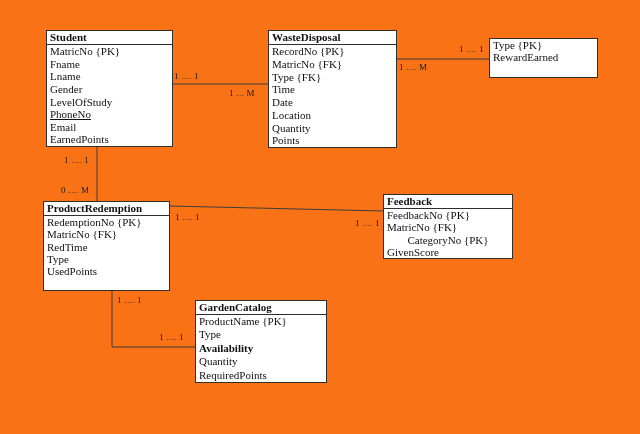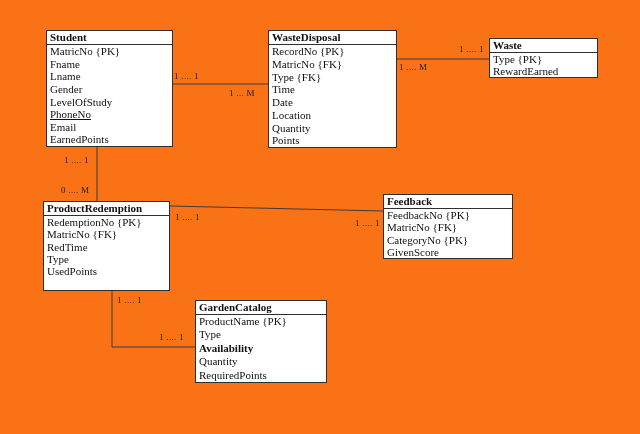--- a/index.html
+++ b/index.html
@@ -83,42 +83,41 @@
           <div class="attr-row" style="height: 12.75px; line-height: 12.75px;">MatricNo {FK}</div>
           <div class="attr-row" style="height: 12.75px; line-height: 12.75px;">Type {FK}</div>
           <div class="attr-row" style="height: 12.75px; line-height: 12.75px;">Time</div>
           <div class="attr-row" style="height: 12.75px; line-height: 12.75px;">Date</div>
           <div class="attr-row" style="height: 12.75px; line-height: 12.75px;">Location</div>
           <div class="attr-row" style="height: 12.75px; line-height: 12.75px;">Quantity</div>
           <div class="attr-row" style="height: 12.75px; line-height: 12.75px;">Points</div>
         </div>
   </div>
       <div class="entity" style="left: 489px; top: 38px; width: 109px; height: 40px; border-color: rgb(46, 46, 46); color: rgb(16, 16, 16);">
-    <div class="entity-title" style="border-bottom-color: rgb(46, 46, 46);">Waste</div>
     <div class="entity-attrs">
           <div class="attr-row" style="height: 12px; line-height: 12px;">Type {PK}</div>
           <div class="attr-row" style="height: 12px; line-height: 12px;">RewardEarned</div>
         </div>
   </div>
       <div class="entity" style="left: 43px; top: 201px; width: 127px; height: 90px; border-color: rgb(46, 46, 46); color: rgb(16, 16, 16);">
     <div class="entity-title" style="border-bottom-color: rgb(46, 46, 46);">ProductRedemption</div>
     <div class="entity-attrs">
           <div class="attr-row" style="height: 12.3333px; line-height: 12.3333px;">RedemptionNo {PK}</div>
           <div class="attr-row" style="height: 12.3333px; line-height: 12.3333px;">MatricNo {FK}</div>
           <div class="attr-row" style="height: 12.3333px; line-height: 12.3333px;">RedTime</div>
           <div class="attr-row" style="height: 12.3333px; line-height: 12.3333px;">Type</div>
           <div class="attr-row" style="height: 12.3333px; line-height: 12.3333px;">UsedPoints</div>
         </div>
   </div>
       <div class="entity" style="left: 383px; top: 194px; width: 130px; height: 65px; border-color: rgb(46, 46, 46); color: rgb(16, 16, 16);">
     <div class="entity-title" style="border-bottom-color: rgb(46, 46, 46);">Feedback</div>
     <div class="entity-attrs">
           <div class="attr-row" style="height: 12.25px; line-height: 12.25px;">FeedbackNo {PK}</div>
           <div class="attr-row" style="height: 12.25px; line-height: 12.25px;">MatricNo {FK}</div>
-          <div class="attr-row" style="height: 12.25px; line-height: 12.25px;">CategoryNo {PK}</div>
+          <div class="attr-row" style="height: 12.25px; line-height: 12.25px; text-align: center;">CategoryNo {PK}</div>
           <div class="attr-row" style="height: 12.25px; line-height: 12.25px;">GivenScore</div>
         </div>
   </div>
       <div class="entity" style="left: 195px; top: 300px; width: 132px; height: 83px; border-color: rgb(46, 46, 46); color: rgb(16, 16, 16);">
     <div class="entity-title" style="border-bottom-color: rgb(46, 46, 46);">GardenCatalog</div>
     <div class="entity-attrs">
           <div class="attr-row" style="height: 13.4px; line-height: 13.4px;">ProductName {PK}</div>
           <div class="attr-row" style="height: 13.4px; line-height: 13.4px;">Type</div>
           <div class="attr-row" style="height: 13.4px; line-height: 13.4px; font-weight: bold;">Availability</div>
           <div class="attr-row" style="height: 13.4px; line-height: 13.4px;">Quantity</div>

